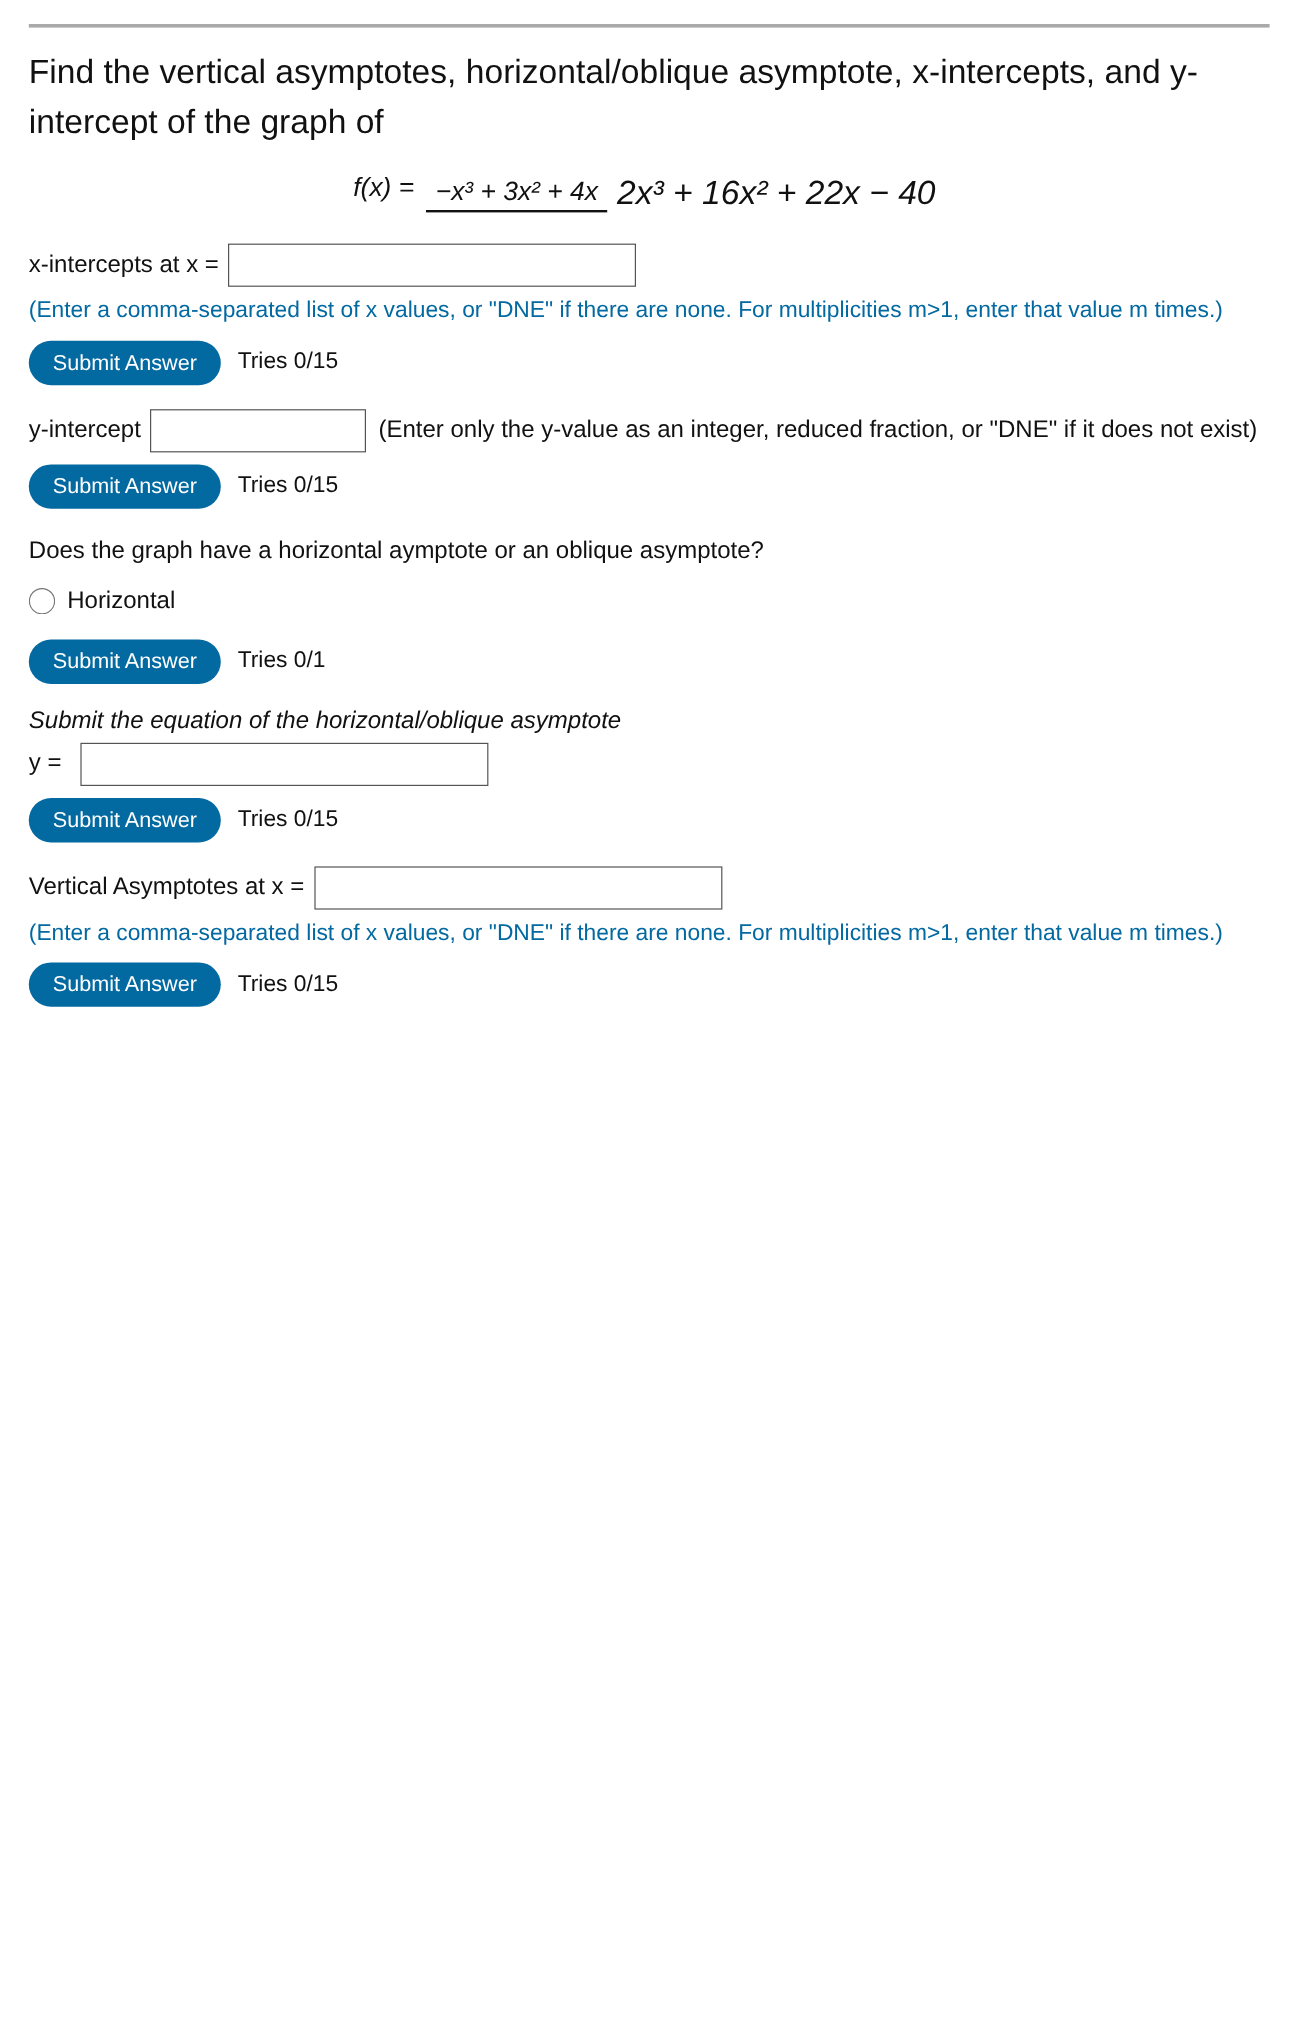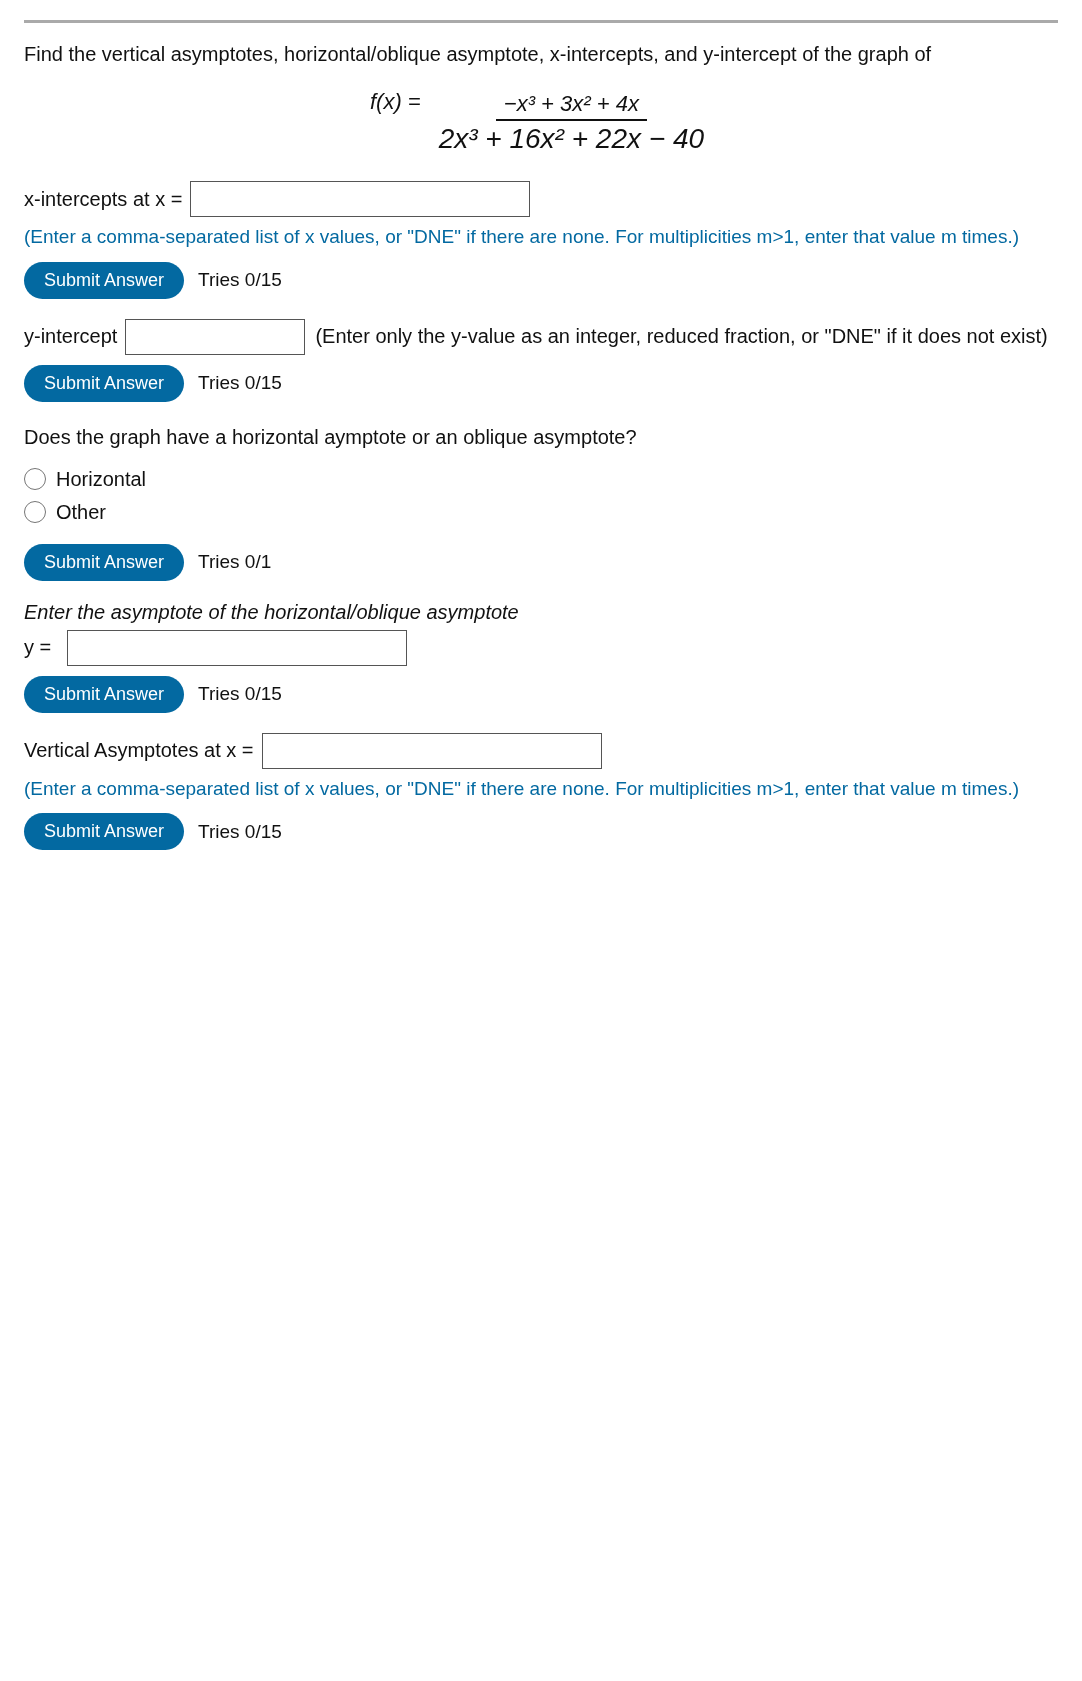--- a/index.html
+++ b/index.html
@@ -19,42 +19,42 @@
     }
 
     .top-border {
       width: 100%;
       height: 3px;
       background: #aaa;
       margin-bottom: 16px;
     }
 
     .problem-text {
-      font-size: 20px;
+      font-size: 28px;
       line-height: 1.5;
       margin-bottom: 16px;
     }
 
     .formula-container {
       display: flex;
       justify-content: center;
       align-items: flex-start;
       margin: 20px 0 24px 0;
       font-style: italic;
       font-size: 22px;
     }
 
     .formula-lhs {
       margin-right: 10px;
       font-size: 22px;
     }
 
     .fraction {
       display: inline-flex;
-      flex-direction: column;
+      flex-direction: row;
       align-items: center;
       vertical-align: middle;
     }
 
     .fraction-numerator {
       border-bottom: 2px solid #111;
       padding: 2px 8px;
       font-size: 22px;
       white-space: nowrap;
     }
@@ -210,33 +210,29 @@
   </div>
 </div>
 
 <div class="section">
   <div class="question-text">Does the graph have a horizontal aymptote or an oblique asymptote?</div>
   <div class="radio-group">
     <label class="radio-item">
       <input type="radio" name="asymptote-type" value="Horizontal" style="">
       <span>Horizontal</span>
     </label>
-    <label class="radio-item">
-      <input type="radio" name="asymptote-type" value="Other" style="">
-      <span>Other</span>
-    </label>
   </div>
   <div class="submit-row">
     <button class="submit-btn">Submit Answer</button>
     <span class="tries-text">Tries 0/1</span>
   </div>
 </div>
 
 <div class="section">
-  <div class="italic-label">Enter the asymptote of the horizontal/oblique asymptote</div>
+  <div class="italic-label">Submit the equation of the horizontal/oblique asymptote</div>
   <div class="y-input-row">
     <span class="label-text">y =</span>
     <input class="text-input" type="text" placeholder="" style="">
   </div>
   <div class="submit-row">
     <button class="submit-btn">Submit Answer</button>
     <span class="tries-text">Tries 0/15</span>
   </div>
 </div>
 

